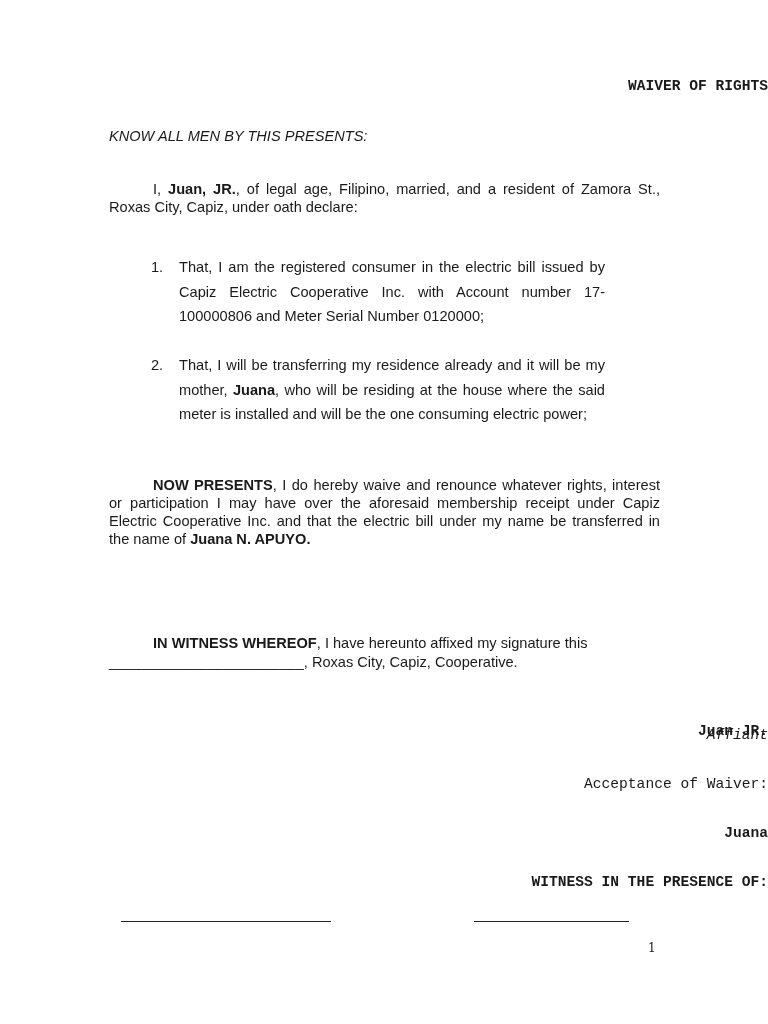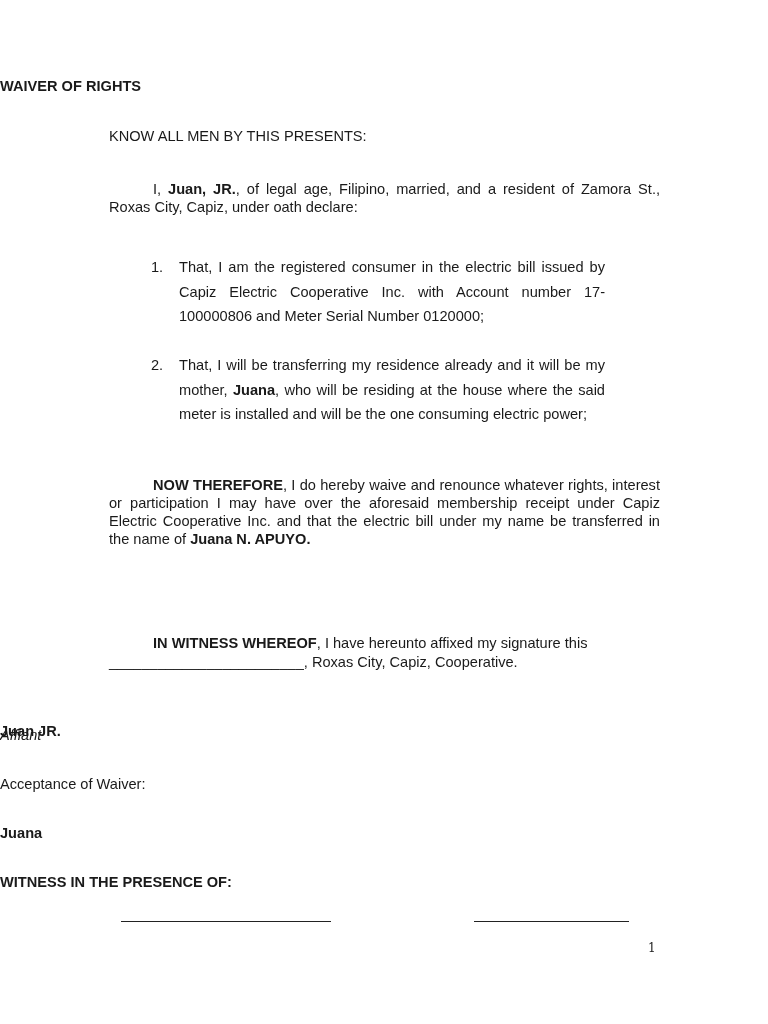--- a/index.html
+++ b/index.html
@@ -1,54 +1,54 @@
 <!DOCTYPE html>
 <html><head>
 <meta charset="utf-8">
 <style>
   html, body { margin:0; padding:0; background:#ffffff; }
   body { width:768px; height:1024px; position:relative; overflow:hidden;
          font-family:"Liberation Sans", sans-serif; color:#1a1a1a; font-size:14.6px; }
   .abs { position:absolute; }
-  .center { left:0; width:768px; text-align:left; }
+  .center { left:0; width:768px; text-align:right;font-family:Liberation Mono, monospace; }
   .title { font-weight:bold; }
   .para { left:109px; width:551px; line-height:18px; text-align:justify; text-align-last:left; }
   .para .indent { display:inline-block; width:44px; }
   .item { left:151px; width:454px; line-height:24.5px; }
   .item .num { position:absolute; left:0; top:0; }
   .item .body { margin-left:28px; text-align:justify; text-align-last:left; }
   b { font-weight:bold; }
   .line { position:absolute; border-bottom:1px solid #222; height:0; }
   .pagenum { font-family:"DejaVu Serif", serif; font-size:12px; }
 </style>
 </head>
 <body>
 
 <div>
 
   <div class="abs center title" style="top:78px;">WAIVER OF RIGHTS</div>
 
-  <div class="abs" style="left:109px; top:128px;">KNOW ALL MEN BY THIS PRESENTS:</div>
+  <div class="abs" style="left:109px; top:128px;font-style:italic;">KNOW ALL MEN BY THIS PRESENTS:</div>
 
   <div class="abs para" style="top:180px;">
     <span class="indent"></span><span>I, </span><b>Juan, JR.</b><span>, of legal age, Filipino, married, and a resident of Zamora St., Roxas City, Capiz, under oath declare:</span>
   </div>
 
   <div class="abs item" style="top:255px;">
     <span class="num">1.</span>
     <div class="body">That, I am the registered consumer in the electric bill issued by Capiz Electric Cooperative Inc. with Account number 17-100000806 and Meter Serial Number 0120000;</div>
   </div>
 
   <div class="abs item" style="top:353px;">
     <span class="num">2.</span>
     <div class="body"><span>That, I will be transferring my residence already and it will be my mother, </span><b>Juana</b><span>, who will be residing at the house where the said meter is installed and will be the one consuming electric power;</span></div>
   </div>
 
   <div class="abs para" style="top:476px;">
-    <span class="indent"></span><b>NOW THEREFORE</b><span>, I do hereby waive and renounce whatever rights, interest or participation I may have over the aforesaid membership receipt under Capiz Electric Cooperative Inc. and that the electric bill under my name be transferred in the name of </span><b>Juana N. APUYO.</b>
+    <span class="indent"></span><b>NOW PRESENTS</b><span>, I do hereby waive and renounce whatever rights, interest or participation I may have over the aforesaid membership receipt under Capiz Electric Cooperative Inc. and that the electric bill under my name be transferred in the name of </span><b>Juana N. APUYO.</b>
   </div>
 
   <div class="abs para" style="top:634px; line-height:19px;">
     <span class="indent"></span><b>IN WITNESS WHEREOF</b><span>, I have hereunto affixed my signature this</span><br><span>________________________</span><span>, Roxas City, Capiz, Cooperative.</span>
   </div>
 
   <div class="abs center title" style="top:723px;">Juan JR.</div>
   <div class="abs center" style="top:727px; font-style:italic;">Affiant</div>
 
   <div class="abs center" style="top:776px;">Acceptance of Waiver:</div>

